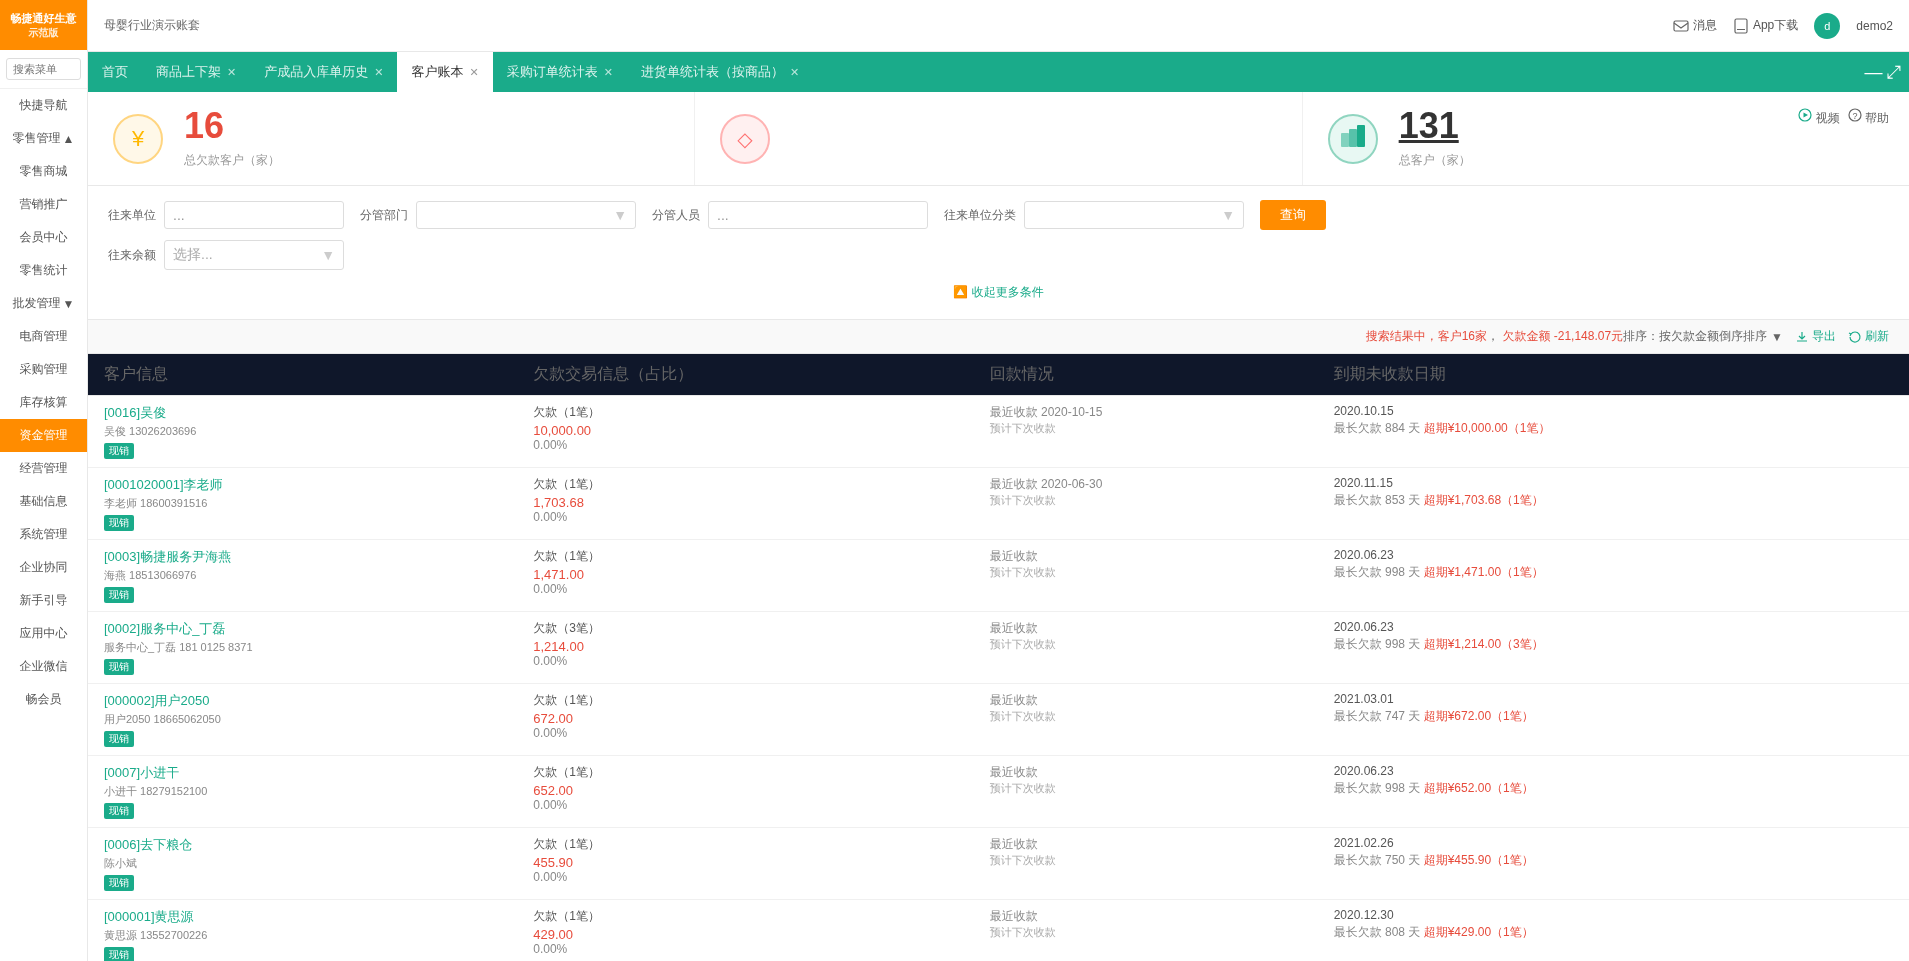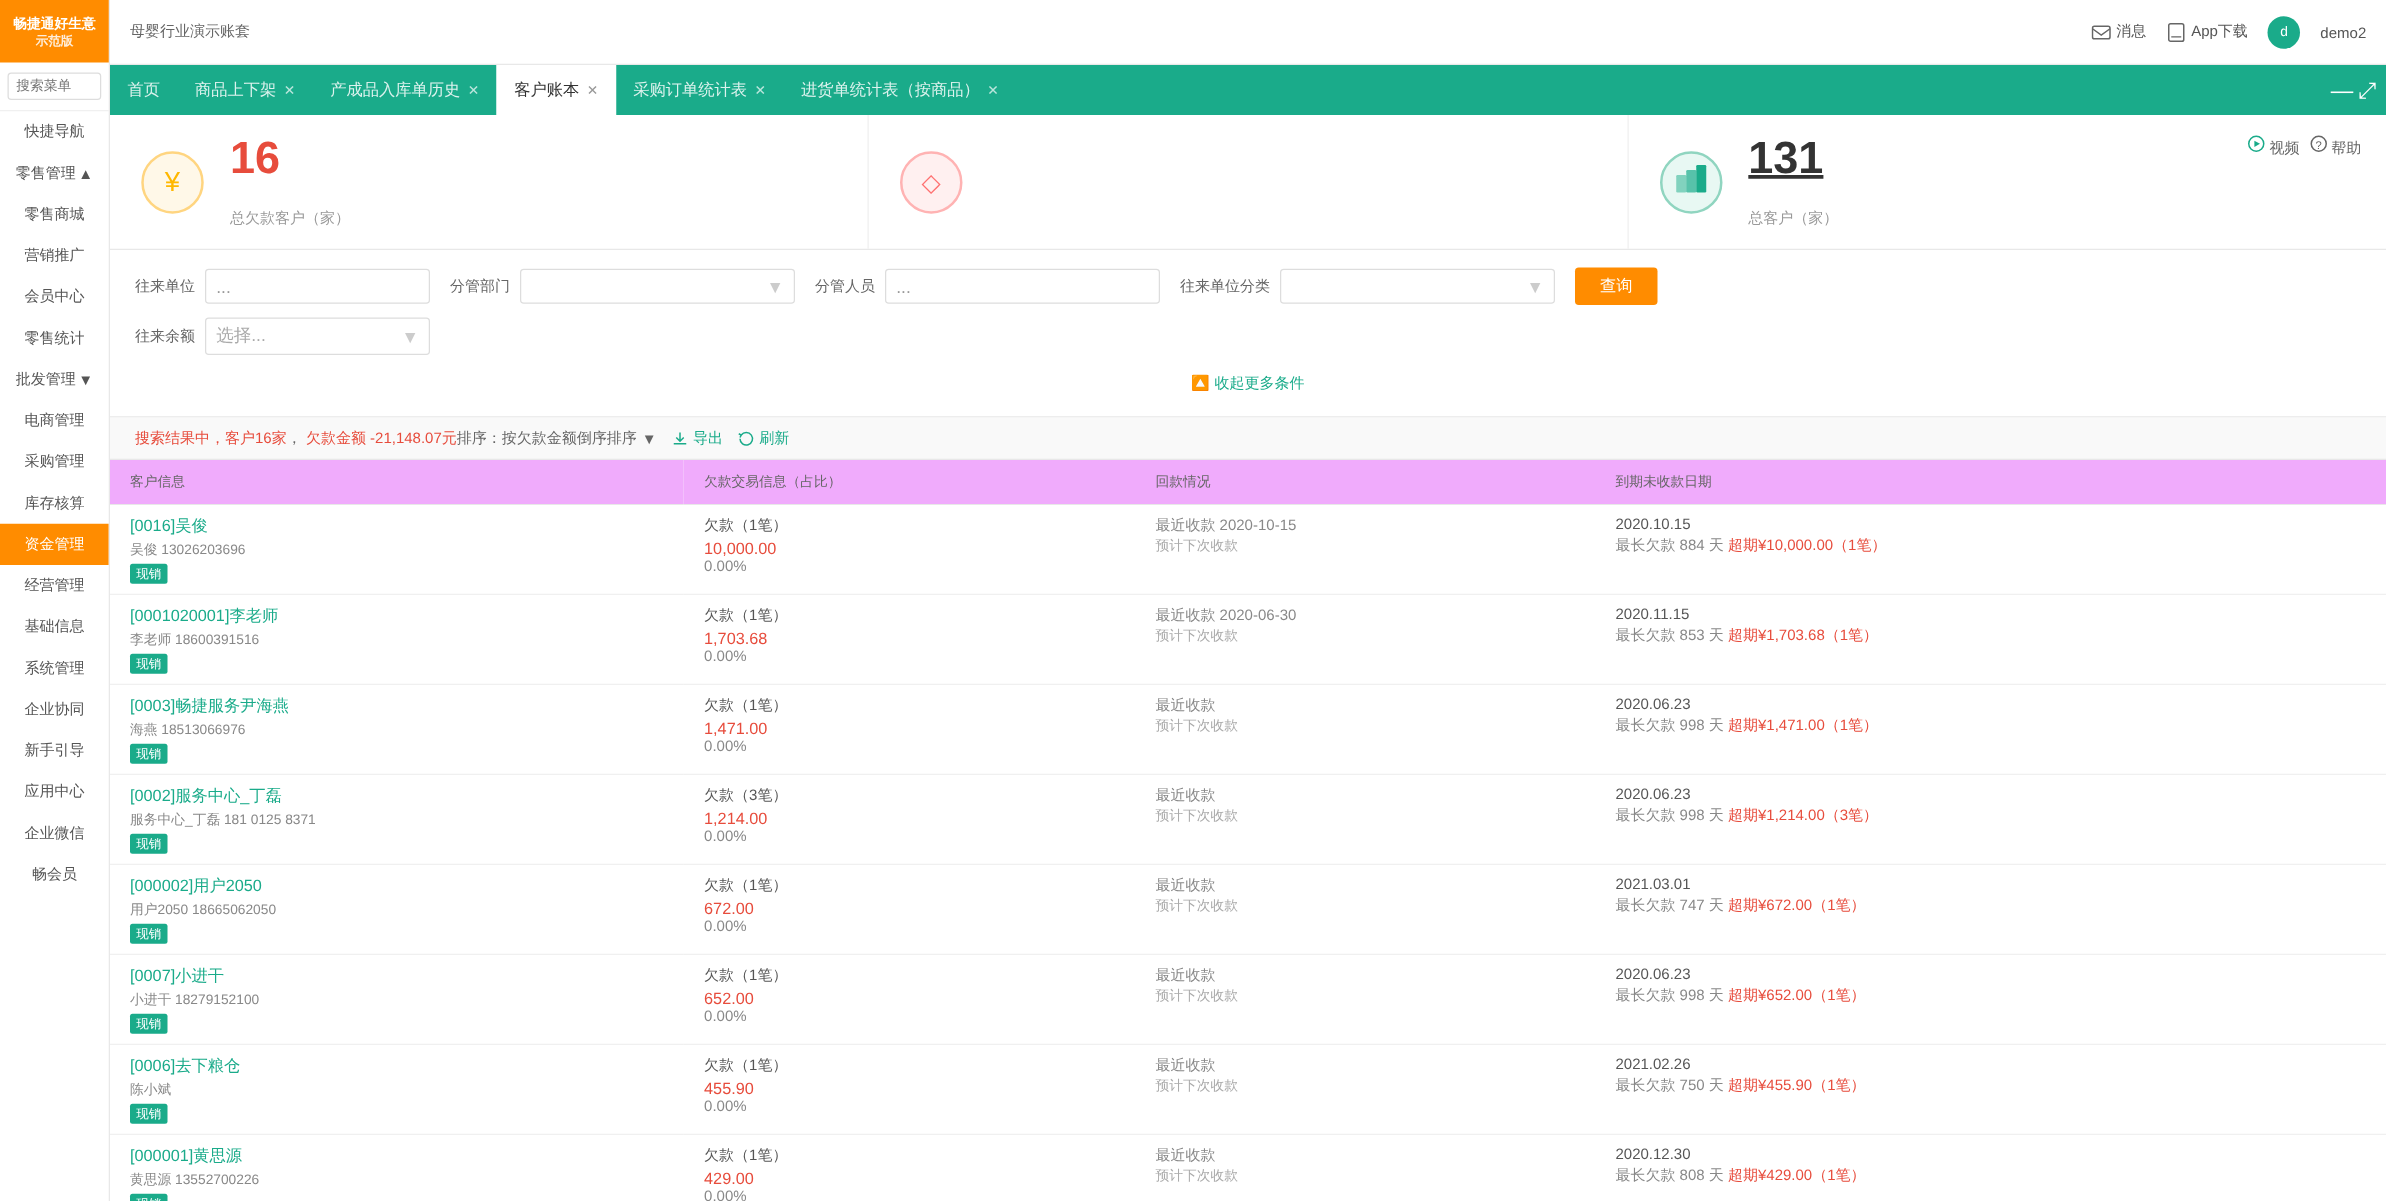--- a/index.html
+++ b/index.html
@@ -35,45 +35,45 @@
 
     
     .summary-bar { background: #fff; display: flex; border-bottom: 1px solid #e8e8e8; flex-shrink: 0; }
     .summary-card { flex: 1; padding: 16px 20px; display: flex; align-items: center; gap: 16px; border-right: 1px solid #f0f0f0; }
     .summary-icon { width: 60px; height: 60px; display: flex; align-items: center; justify-content: center; }
     .summary-icon svg { width: 52px; height: 52px; }
     .summary-content { flex: 1; }
     .summary-number { font-size: 36px; font-weight: bold; line-height: 1; }
     .summary-number.red { color: #e74c3c; }
     .summary-number.black { color: #333; text-decoration: underline; }
-    .summary-label { font-size: 12px; color: #999; margin-top: 22px; }
+    .summary-label { font-size: 12px; color: #999; margin-top: 8px; }
     .summary-top-right { display: flex; align-items: center; gap: 8px; font-size: 12px; color: #666; align-self: flex-start; margin-left: auto; cursor: pointer; }
 
     
     .filter-area { background: #fff; padding: 14px 20px; border-bottom: 1px solid #e8e8e8; flex-shrink: 0; }
     .filter-row { display: flex; align-items: center; gap: 16px; margin-bottom: 10px; }
     .filter-item { display: flex; align-items: center; gap: 8px; }
     .filter-label { font-size: 12px; color: #666; white-space: nowrap; }
     .filter-input { border: 1px solid #ddd; border-radius: 3px; padding: 5px 8px; font-size: 12px; min-width: 180px; display: flex; align-items: center; justify-content: space-between; cursor: pointer; background: #fff; }
     .filter-input.wide { min-width: 220px; }
     .filter-input span { color: #ccc; font-size: 14px; }
     .filter-collapse { text-align: center; padding: 4px; color: #1aab8a; font-size: 12px; cursor: pointer; }
 
     
-    .results-bar { background: #f9f9f9; padding: 8px 20px; display: flex; align-items: center; justify-content: flex-start; border-bottom: 1px solid #e8e8e8; flex-shrink: 0; }
+    .results-bar { background: #f9f9f9; padding: 8px 20px; display: flex; align-items: center; justify-content: flex-end; border-bottom: 1px solid #e8e8e8; flex-shrink: 0; }
     .results-text { font-size: 12px; color: #666; }
     .results-text span { color: #e74c3c; }
     .results-actions { display: flex; align-items: center; gap: 12px; font-size: 12px; color: #666; }
     .results-actions .sort-select { display: flex; align-items: center; gap: 4px; cursor: pointer; }
     .action-btn { display: flex; align-items: center; gap: 3px; cursor: pointer; color: #1aab8a; }
 
     
     .table-container { flex: 1; overflow-y: auto; background: #fff; }
     table { width: 100%; border-collapse: collapse; }
-    thead th { background: #f0abfc; padding: 10px 16px; font-size: 11px; color: #666; font-weight: normal; text-align: left; border-bottom: 1px solid #e8e8e8; position: sticky; top: 0; z-index: 1; }
+    thead th { background: #0f172a; padding: 10px 16px; font-size: 16px; color: #666; font-weight: normal; text-align: left; border-bottom: 1px solid #e8e8e8; position: sticky; top: 0; z-index: 1; }
     tbody tr { border-bottom: 1px solid #f0f0f0; }
     tbody td { padding: 8px 16px; font-size: 12px; vertical-align: top; }
     .customer-name { color: #1aab8a; cursor: pointer; font-size: 13px; }
     .customer-sub { color: #888; font-size: 11px; margin-top: 2px; }
     .customer-tag { display: inline-block; background: #1aab8a; color: white; font-size: 10px; padding: 1px 5px; border-radius: 2px; margin-top: 4px; }
     .debt-amount { color: #e74c3c; font-size: 13px; margin-top: 2px; }
     .debt-count { color: #555; font-size: 12px; }
     .ratio { color: #888; font-size: 12px; }
     .recovery-date { color: #888; font-size: 12px; }
     .recovery-label { color: #aaa; font-size: 11px; }

